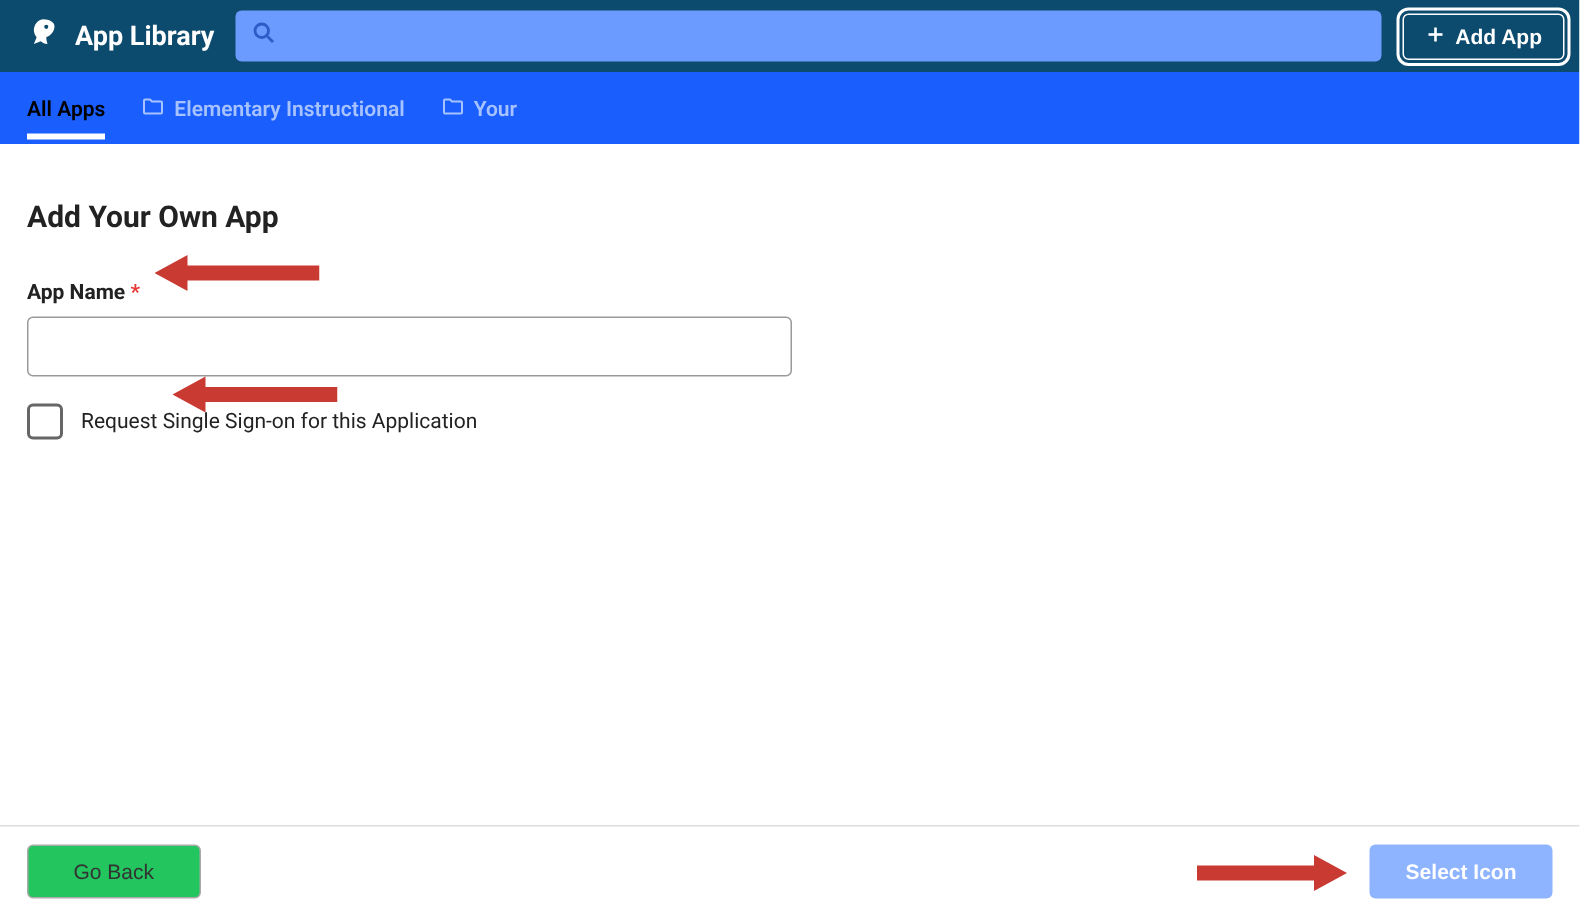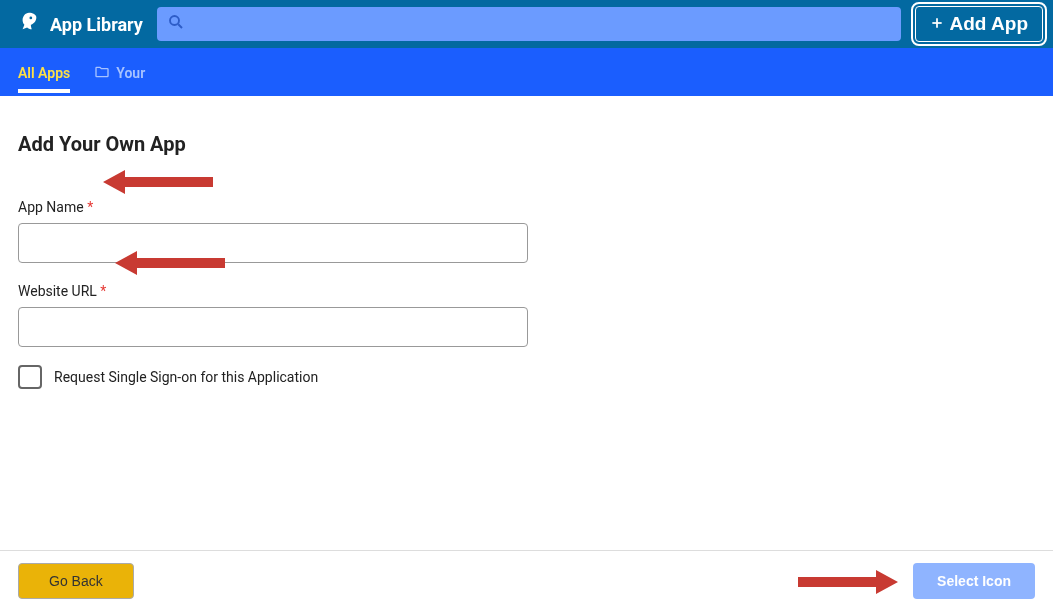--- a/index.html
+++ b/index.html
@@ -9,21 +9,21 @@
     }
     body {
       font-family: -apple-system, BlinkMacSystemFont, "Segoe UI", Roboto, Helvetica, Arial, sans-serif;
       width: 1053px;
       height: 610px;
       overflow: hidden;
       position: relative;
       background: #fff;
     }
     .header {
-      background: #0369a1;
+      background: #0c4a6e;
       height: 48px;
       display: flex;
       align-items: center;
       padding: 0 10px 0 18px;
       gap: 14px;
     }
     .logo-area {
       display: flex;
       align-items: center;
       gap: 10px;
@@ -53,21 +53,21 @@
       align-items: center;
       gap: 6px;
       color: #fff;
       border: 1px solid #fff;
       outline: 2px solid #fff;
       outline-offset: 2px;
       background: transparent;
       padding: 6px 14px;
       border-radius: 4px;
       font-weight: 600;
-      font-size: 19px;
+      font-size: 14px;
       cursor: pointer;
     }
     .tabs {
       background: #1b5efe;
       height: 48px;
       display: flex;
       align-items: center;
       padding: 0 18px;
       gap: 24px;
     }
@@ -75,41 +75,41 @@
       display: flex;
       align-items: center;
       gap: 6px;
       color: #a7c3ff;
       font-size: 14px;
       font-weight: 600;
       cursor: pointer;
       padding: 14px 0 12px 0;
     }
     .tab.active {
-      color: #fde047;
+      color: #000000;
       border-bottom: 4px solid #fff;
       padding-bottom: 8px;
     }
     .main {
       padding: 36px 18px 0 18px;
     }
     .page-title {
       font-size: 20px;
       font-weight: 700;
       color: #222;
-      margin-bottom: 41px;
+      margin-bottom: 28px;
     }
     .field-group {
       margin-bottom: 18px;
       position: relative;
     }
     .field-label {
       font-size: 14px;
       color: #222;
-      font-weight: 400;
+      font-weight: 700;
       display: inline-block;
       margin-bottom: 8px;
     }
     .required {
       color: #e53935;
     }
     .text-input {
       width: 510px;
       height: 40px;
       border: 1px solid #999;
@@ -141,21 +141,21 @@
       right: 0;
       height: 60px;
       border-top: 1px solid #ddd;
       display: flex;
       align-items: center;
       justify-content: space-between;
       padding: 0 18px;
     }
     .go-back-btn {
       border: 1px solid #aaa;
-      background: #eab308;
+      background: #22c55e;
       color: #333;
       padding: 9px 30px;
       border-radius: 4px;
       font-size: 14px;
       cursor: pointer;
     }
     .select-icon-btn {
       background: #8fb4ff;
       color: #fff;
       border: none;
@@ -207,42 +207,41 @@
 </div>
 
 <div class="tabs">
   <div class="tab active">
     <span>All Apps</span>
   </div>
   <div class="tab">
     <span><svg width="16" height="16" viewBox="0 0 24 24" fill="none" stroke="#a7c3ff" stroke-width="2">
           <path d="M3 6a1 1 0 0 1 1-1h5l2 2h9a1 1 0 0 1 1 1v10a1 1 0 0 1-1 1H4a1 1 0 0 1-1-1V6z"></path>
         </svg></span>
+    <span>Elementary Instructional</span>
+  </div>
+  <div class="tab">
+    <span><svg width="16" height="16" viewBox="0 0 24 24" fill="none" stroke="#a7c3ff" stroke-width="2">
+          <path d="M3 6a1 1 0 0 1 1-1h5l2 2h9a1 1 0 0 1 1 1v10a1 1 0 0 1-1 1H4a1 1 0 0 1-1-1V6z"></path>
+        </svg></span>
     <span>Your</span>
   </div>
 </div>
 
 <div class="main">
   <h1 class="page-title">Add Your Own App</h1>
 
   <div class="field-group">
     <label class="field-label">
       <span>App Name</span>
       <span class="required"> *</span>
     </label><br>
     <input class="text-input" type="text" value="" style="">
   </div>
 
-  <div class="field-group">
-    <label class="field-label">
-      <span>Website URL</span>
-      <span class="required"> *</span>
-    </label><br>
-    <input class="text-input" type="text" value="" style="">
-  </div>
 
   <div class="checkbox-row">
     <div class="checkbox"></div>
     <span class="checkbox-label">Request Single Sign-on for this Application</span>
   </div>
 </div>
 
 <div class="footer">
   <button class="go-back-btn">Go Back</button>
   <button class="select-icon-btn">Select Icon</button>

